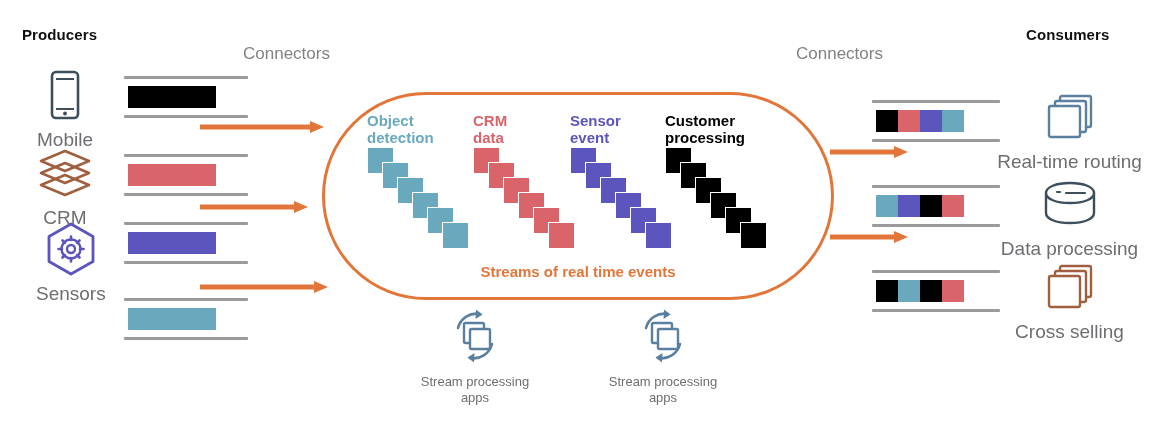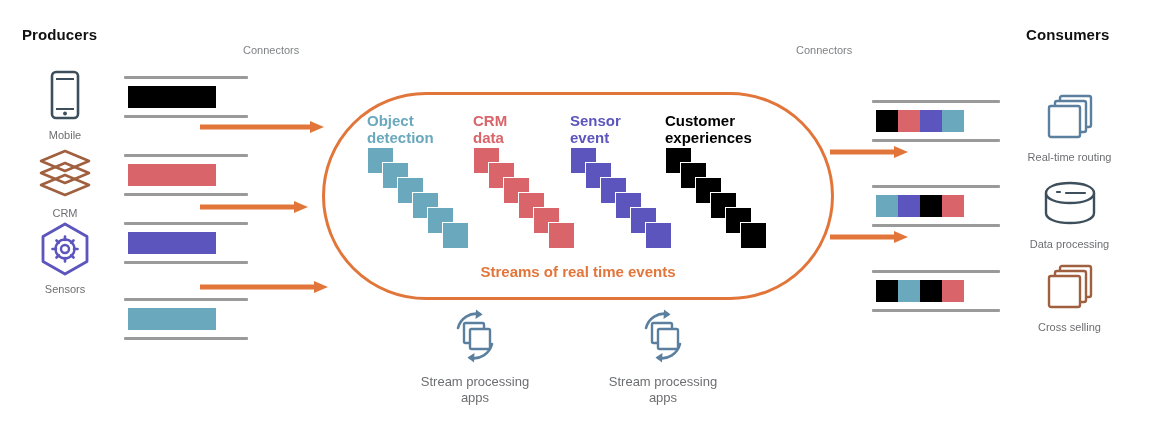--- a/index.html
+++ b/index.html
@@ -21,29 +21,29 @@
 
   
   .section-title {
     font-size: 15px;
     font-weight: bold;
     color: #111111;
     letter-spacing: .1px;
     white-space: nowrap;
   }
   .connector-title {
-    font-size: 11px;
+    font-size: 17px;
     font-weight: normal;
     color: #808285;
     white-space: nowrap;
   }
 
   
   .node-label {
-    font-size: 11px;
+    font-size: 19px;
     color: #6d6e71;
     text-align: right;
     white-space: nowrap;
   }
   .node {
     display: flex;
     flex-direction: column;
     align-items: center;
     gap: 5px;
   }
@@ -305,21 +305,21 @@
         <span style="background:#5b55bd; left:15px; top:15px;"></span>
         <span style="background:#5b55bd; left:30px; top:30px;"></span>
         <span style="background:#5b55bd; left:45px; top:45px;"></span>
         <span style="background:#5b55bd; left:60px; top:60px;"></span>
         <span style="background:#5b55bd; left:75px; top:75px;"></span>
       </div>
     </div>
 
     <div class="stream-col" style="left:340px; top:18px;">
       <div class="stream-title" style="color:#000000;">Customer
-experiences</div>
+processing</div>
       <div class="stair">
         <span style="background:#000000; left:0px;  top:0px;"></span>
         <span style="background:#000000; left:15px; top:15px;"></span>
         <span style="background:#000000; left:30px; top:30px;"></span>
         <span style="background:#000000; left:45px; top:45px;"></span>
         <span style="background:#000000; left:60px; top:60px;"></span>
         <span style="background:#000000; left:75px; top:75px;"></span>
       </div>
     </div>
 

